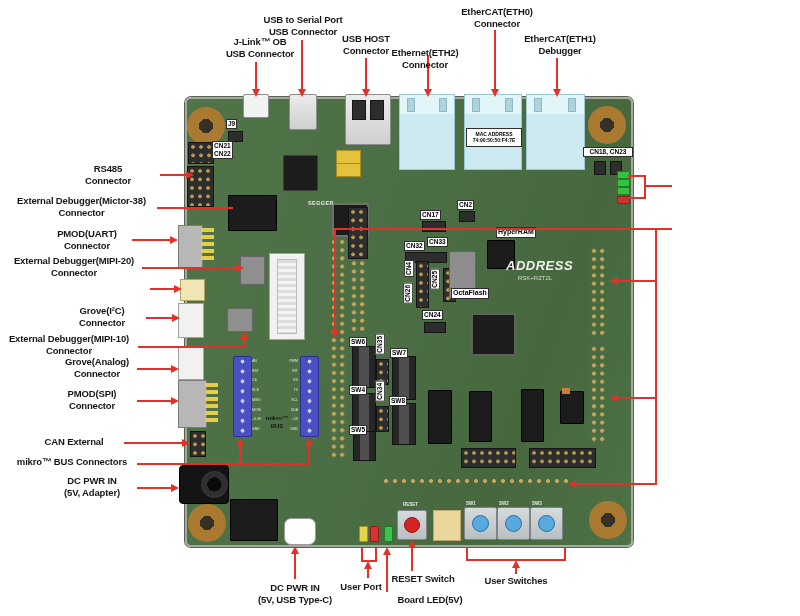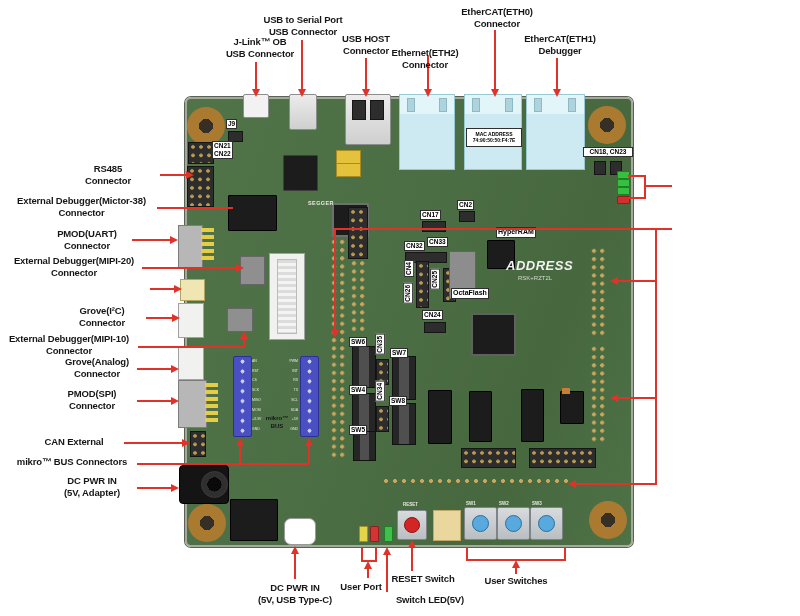--- a/index.html
+++ b/index.html
@@ -309,17 +309,17 @@
 Connector</div>
   <div class="cl ta-r" style="left:28px;top:436px;width:92px">CAN External</div>
   <div class="cl ta-r" style="left:11px;top:456px;width:122px">mikro™ BUS Connectors</div>
   <div class="cl ta-r" style="left:51px;top:475px;width:82px">DC PWR IN
 (5V, Adapter)</div>
 
 
   <div class="cl tc" style="left:228px;top:582px;width:134px">DC PWR IN
 (5V, USB Type-C)</div>
   <div class="cl tc" style="left:322px;top:581px;width:78px">User Port</div>
-  <div class="cl tc" style="left:368px;top:594px;width:124px">Switch LED(5V)</div>
+  <div class="cl tc" style="left:368px;top:594px;width:124px">Board LED(5V)</div>
   <div class="cl tc" style="left:380px;top:573px;width:86px">RESET Switch</div>
   <div class="cl tc" style="left:468px;top:575px;width:96px">User Switches</div>
 
 </div>
 
 </body></html>

